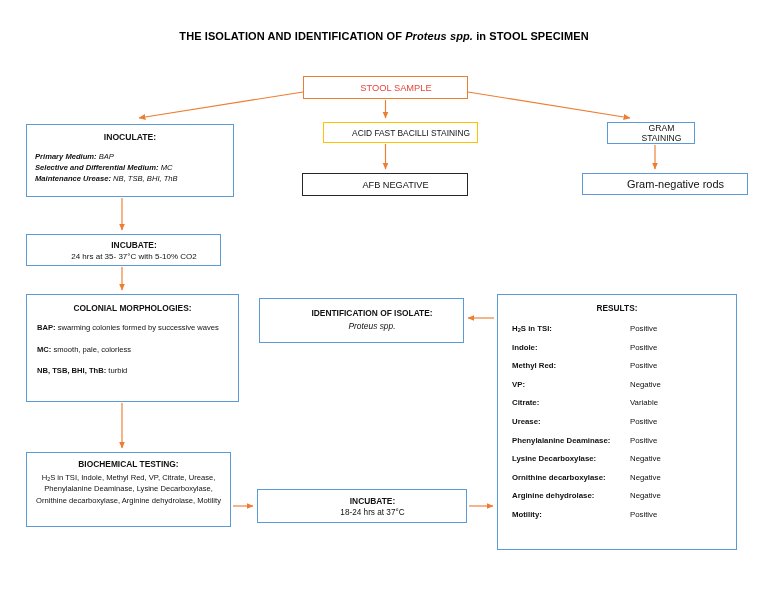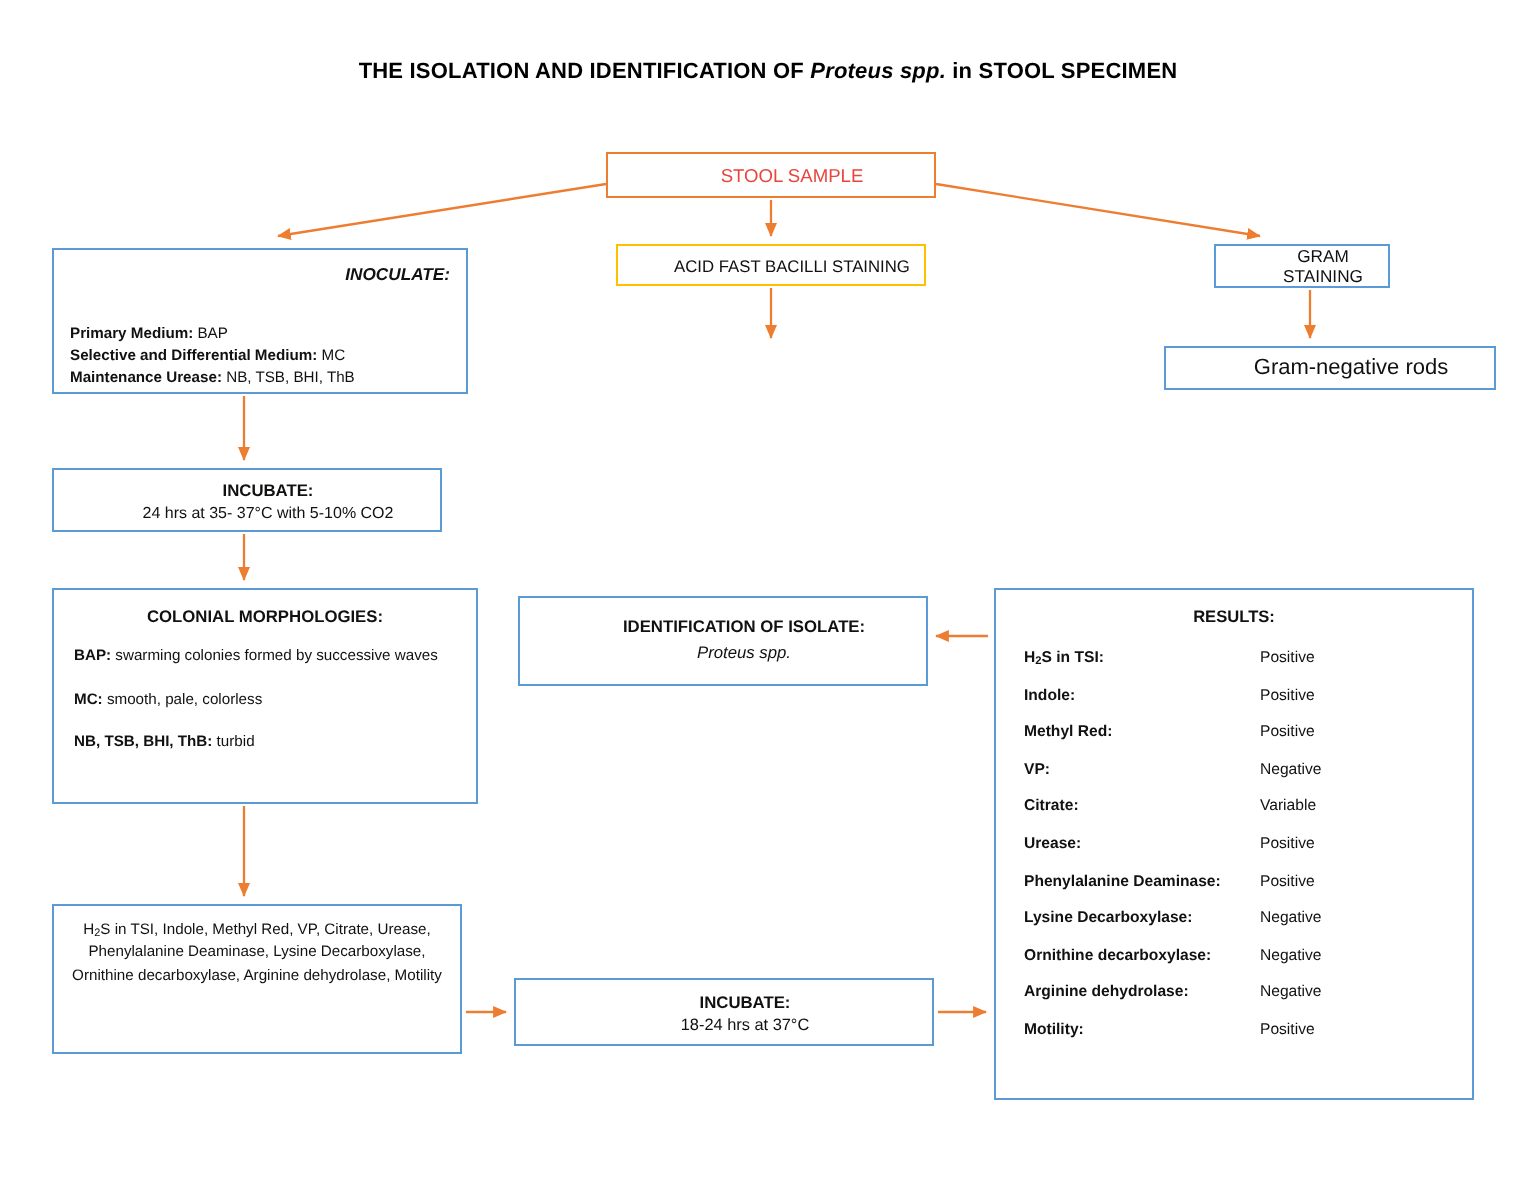--- a/index.html
+++ b/index.html
@@ -21,28 +21,28 @@
   .b-blue{border:1.3px solid #5B9BD5;}
   .b-orange{border:1.6px solid #ED7D31;}
   .b-yellow{border:1.5px solid #FFC000;}
   .b-black{border:1.6px solid #262626;}
 
   .ctr{display:flex;align-items:center;justify-content:center;text-align:center;}
 
   
   #stool-sample{left:303px;top:76px;width:165px;height:23px;
     font-size:9.3px;color:#E8453C;}
-  #afb-staining{left:308px;top:122px;width:155px;height:21px;font-size:8.4px;}
+  #afb-staining{left:323px;top:122px;width:155px;height:21px;font-size:8.4px;}
   #afb-negative{left:302px;top:173px;width:166px;height:23px;font-size:9.2px;}
   #gram-staining{left:607px;top:122px;width:88px;height:22px;font-size:8.6px;}
   #gram-rods{left:582px;top:173px;width:166px;height:22px;font-size:11px;justify-content:center;}
 
   #inoculate{left:26px;top:124px;width:208px;height:73px;padding:7px 8px 0 8px;font-size:7.6px;}
-  #inoculate .h{text-align:right;font-weight:bold;font-size:8.6px;margin-bottom:19px;font-style:italic;}
-  #inoculate .ln{line-height:1.45;}
+  #inoculate .h{text-align:center;font-weight:bold;font-size:8.6px;margin-bottom:9px;}
+  #inoculate .ln{line-height:1.45;font-style:italic;}
   #inoculate .ln b{font-weight:bold;}
 
   #incubate1{left:26px;top:234px;width:195px;height:32px;padding-top:5px;font-size:8px;text-align:center;}
   #incubate1 .h{font-weight:bold;font-size:8.4px;}
   #incubate1 .s{margin-top:2px;}
 
   #colonial{left:26px;top:294px;width:213px;height:108px;padding:8px 10px 0 10px;font-size:7.6px;}
   #colonial .h{text-align:center;font-weight:bold;font-size:8.4px;margin-bottom:10px;}
   #colonial .row{margin-bottom:11px;text-align:justify;line-height:1.4;}
   #colonial .row:last-child{margin-bottom:0;}
@@ -109,20 +109,23 @@
   </svg>
 
   <div class="box b-orange ctr" id="stool-sample">
     <span>STOOL SAMPLE</span>
   </div>
 
   <div class="box b-yellow ctr" id="afb-staining">
     <span>ACID FAST BACILLI STAINING</span>
   </div>
 
+  <div class="box b-black ctr" id="afb-negative">
+    <span>AFB NEGATIVE</span>
+  </div>
 
   <div class="box b-blue ctr" id="gram-staining">
     <span>GRAM STAINING</span>
   </div>
 
   <div class="box b-blue ctr" id="gram-rods">
     <span>Gram-negative rods</span>
   </div>
 
   <div class="box b-blue" id="inoculate">
@@ -150,20 +153,21 @@
     </div>
     <div class="row">
       <b>MC:</b><span> smooth, pale, colorless</span>
     </div>
     <div class="row">
       <b>NB, TSB, BHI, ThB:</b><span> turbid</span>
     </div>
   </div>
 
   <div class="box b-blue" id="biochem">
+    <div class="h">BIOCHEMICAL TESTING:</div>
     <div class="s">H<sub>2</sub>S in TSI, Indole, Methyl Red, VP, Citrate, Urease, Phenylalanine Deaminase, Lysine Decarboxylase, Ornithine decarboxylase, Arginine dehydrolase, Motility</div>
   </div>
 
   <div class="box b-blue" id="incubate2">
     <div class="h">INCUBATE:</div>
     <div class="s">18-24 hrs at 37°C</div>
   </div>
 
   <div class="box b-blue" id="identification">
     <div class="h">IDENTIFICATION OF ISOLATE:</div>

